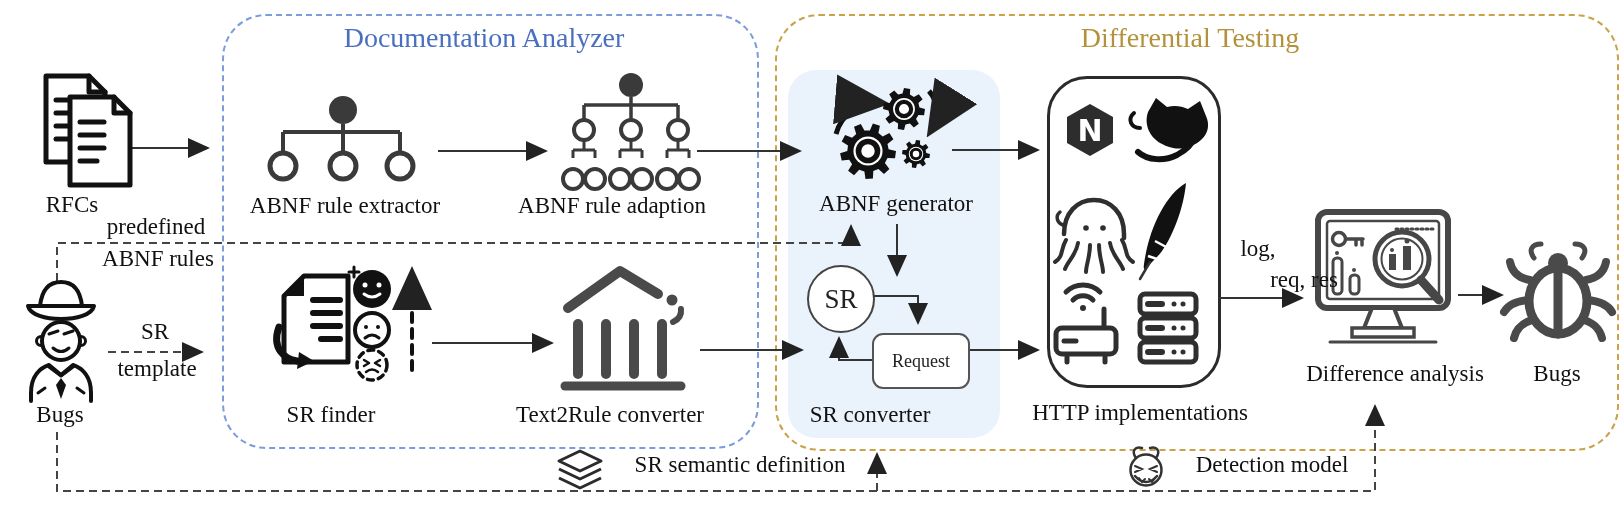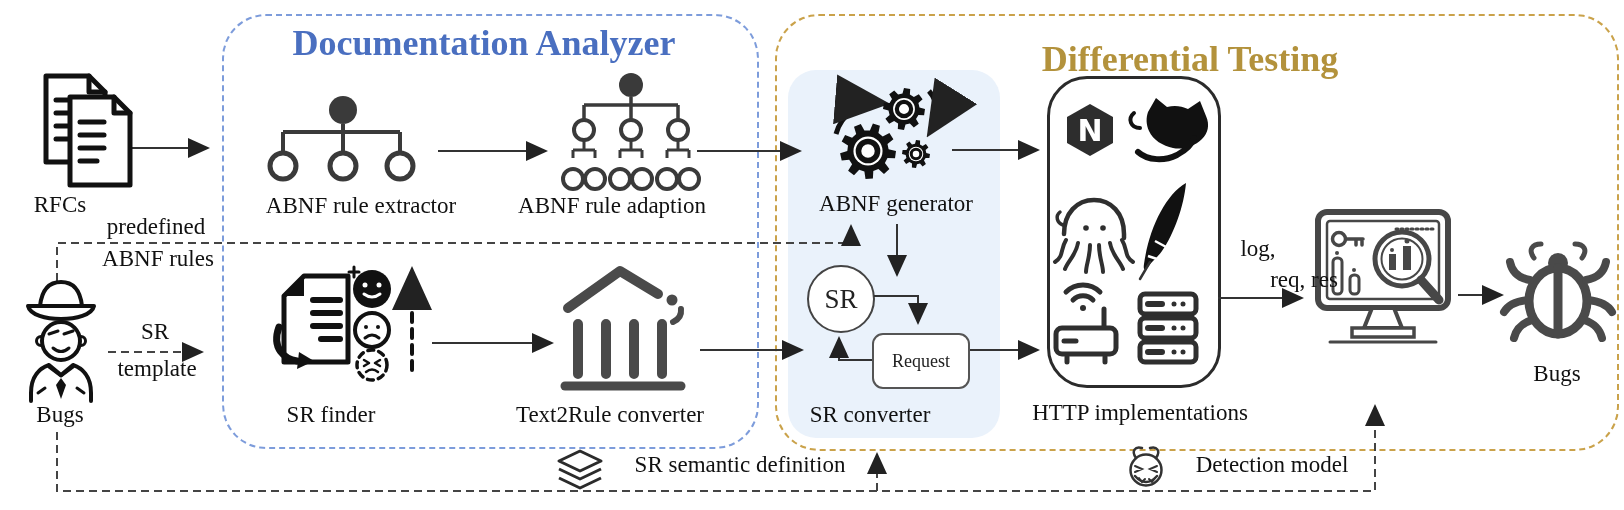--- a/index.html
+++ b/index.html
@@ -4,23 +4,23 @@
 <style>
   html,body{margin:0;padding:0;background:#fff;}
   #canvas{position:relative;width:1624px;height:510px;background:#ffffff;overflow:hidden;
           font-family:"Liberation Serif", serif;}
   .box{position:absolute;border-radius:44px;}
   #doc-box{left:222px;top:14px;width:533px;height:431px;border:2px dashed #7d9cdb;}
   #diff-box{left:775px;top:14px;width:840px;height:433px;border:2px dashed #caa24a;}
   #panel{left:788px;top:70px;width:212px;height:368px;border-radius:28px;background:#eaf2fb;}
   #http-box{left:1047px;top:76px;width:168px;height:306px;border:3px solid #2b2b2b;border-radius:40px;background:#fff;}
   .lbl{position:absolute;font-size:23px;color:#111;white-space:nowrap;transform:translateX(-50%);}
-  .title{position:absolute;font-size:36px;font-weight:bold;white-space:nowrap;transform:translateX(-50%);}
+  .title{position:absolute;font-size:28px;font-weight:normal;white-space:nowrap;transform:translateX(-50%);}
   #doc-title{color:#4a6fc0;}
-  #diff-title{color:#b3923c;margin-top:16px;}
+  #diff-title{color:#b3923c;}
   .node{position:absolute;background:#fff;display:flex;align-items:center;justify-content:center;color:#222;}
   #sr-node{left:807px;top:265px;width:64px;height:64px;border:2px solid #444;border-radius:50%;font-size:27px;}
   #request-node{left:872px;top:333px;width:94px;height:52px;border:2px solid #555;border-radius:11px;font-size:18px;}
   #overlay{position:absolute;left:0;top:0;pointer-events:none;}
 </style>
 </head>
 <body>
 
 <div id="canvas">
 
@@ -264,31 +264,32 @@
       <path d="M1136,458 c-5,-7 -1,-12 6,-10 M1156,458 c5,-7 1,-12 -6,-10" stroke-width="2.5"></path>
       <path d="M1135,466 l7,3 -7,3 M1157,466 l-7,3 7,3" stroke-width="2"></path>
       <path d="M1135,476 c7,8 15,8 22,0" stroke-width="2.5"></path>
       <path d="M1139,478 l3,4 3,-3 M1149,479 l3,3 3,-4" stroke-width="2"></path>
     </g>
   </svg>
 
   <div class="title" id="doc-title" style="left:484px;top:22px;">Documentation Analyzer</div>
   <div class="title" id="diff-title" style="left:1190px;top:22px;">Differential Testing</div>
 
-  <div class="lbl" style="left:60px;top:192px;text-align:right;">RFCs</div>
-  <div class="lbl" style="left:361px;top:193px;">ABNF rule extractor</div>
+  <div class="lbl" style="left:72px;top:192px;text-align:right;">RFCs</div>
+  <div class="lbl" style="left:345px;top:193px;">ABNF rule extractor</div>
   <div class="lbl" style="left:896px;top:191px;">ABNF generator</div>
   <div class="lbl" style="left:612px;top:193px;">ABNF rule adaption</div>
   <div class="lbl" style="left:156px;top:214px;">predefined</div>
   <div class="lbl" style="left:158px;top:246px;">ABNF rules</div>
   <div class="lbl" style="left:155px;top:319px;">SR</div>
   <div class="lbl" style="left:157px;top:356px;">template</div>
   <div class="lbl" style="left:60px;top:402px;">Bugs</div>
   <div class="lbl" style="left:331px;top:402px;">SR finder</div>
   <div class="lbl" style="left:610px;top:402px;text-align:right;">Text2Rule converter</div>
   <div class="lbl" style="left:870px;top:402px;">SR converter</div>
   <div class="lbl" style="left:1140px;top:400px;">HTTP implementations</div>
   <div class="lbl" style="left:1258px;top:236px;">log,</div>
   <div class="lbl" style="left:1258px;top:267px;margin-left:46px;">req, res</div>
+  <div class="lbl" style="left:1395px;top:361px;">Difference analysis</div>
   <div class="lbl" style="left:1557px;top:361px;">Bugs</div>
   <div class="lbl" style="left:740px;top:452px;">SR semantic definition</div>
   <div class="lbl" style="left:1272px;top:452px;">Detection model</div>
 </div>
 
 </body></html>

